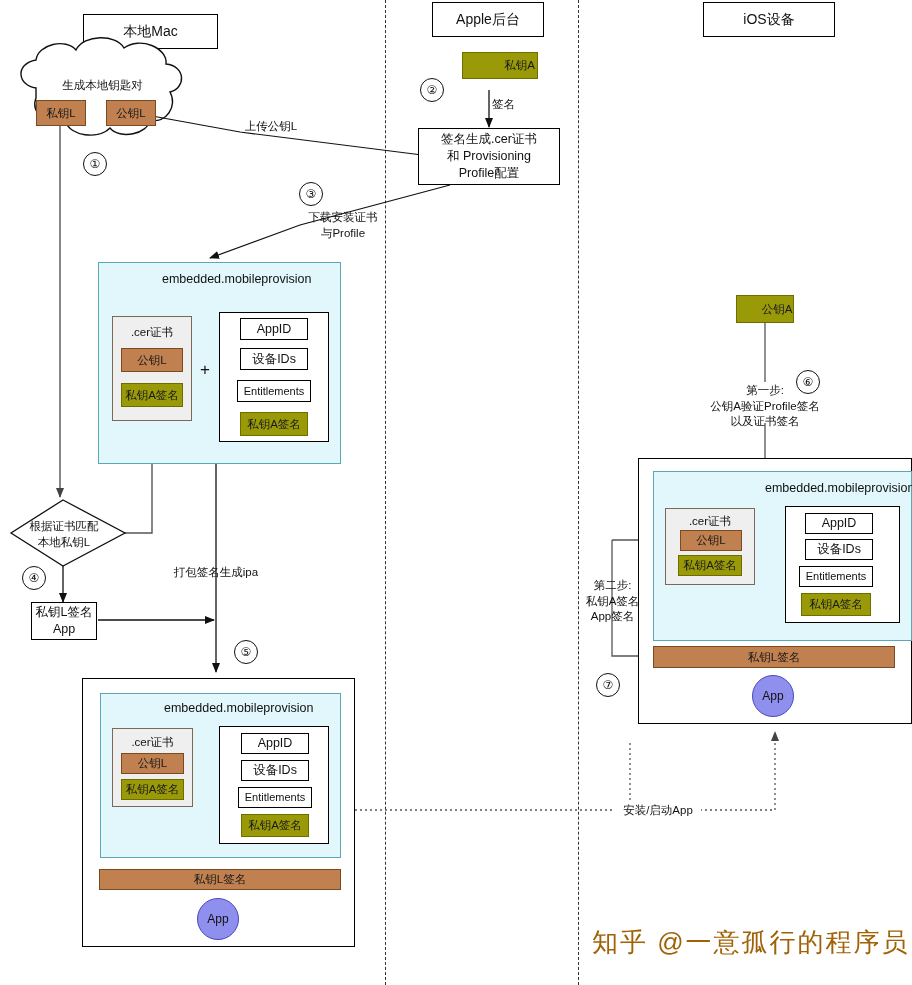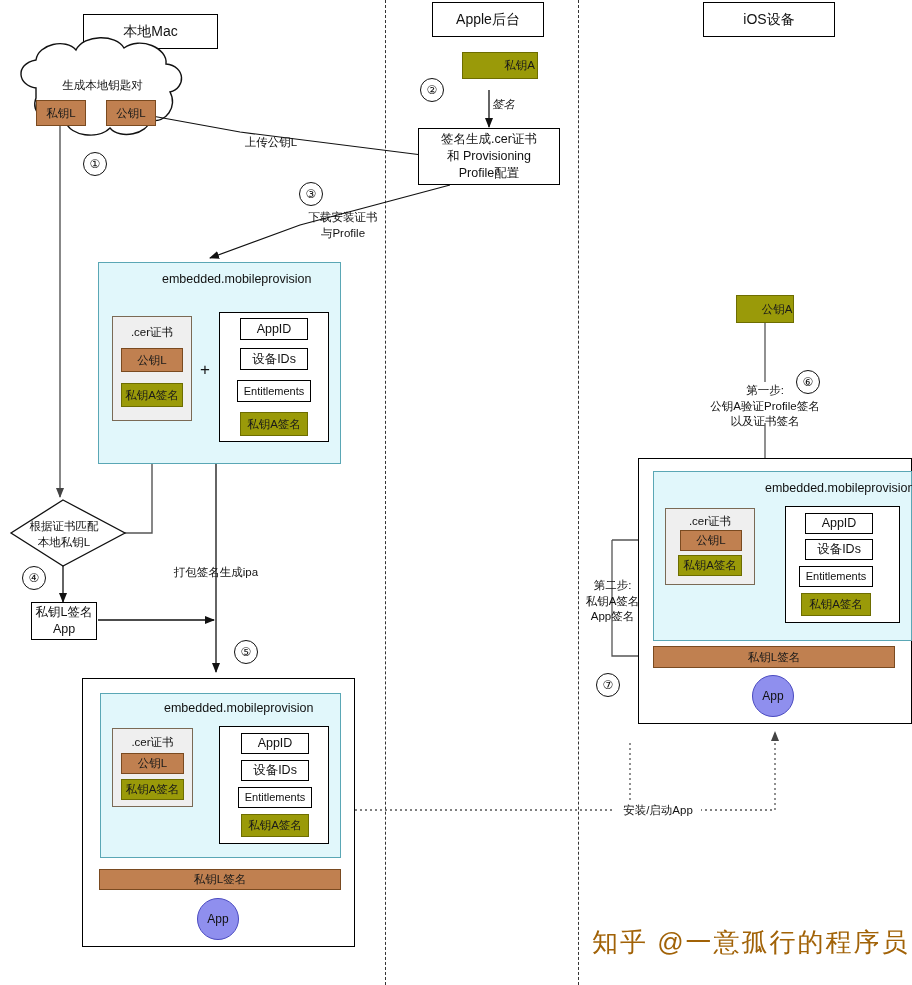--- a/index.html
+++ b/index.html
@@ -93,25 +93,25 @@
     <path d="M355,810 L630,810 L630,740" fill="none" stroke="#555" stroke-width="1.3" stroke-dasharray="2,3"></path>
     <path d="M775,810 L775,732" fill="none" stroke="#555" stroke-width="1.3" stroke-dasharray="2,3" marker-end="url(#ahg)"></path>
     <path d="M630,810 L775,810" fill="none" stroke="#555" stroke-width="1.3" stroke-dasharray="2,3"></path>
   </svg>
 
   <div class="lbl" style="left:40px;top:78px;width:125px;">生成本地钥匙对</div>
   <div class="box brown" style="left:36px;top:100px;width:50px;height:26px;">私钥L</div>
   <div class="box brown" style="left:106px;top:100px;width:50px;height:26px;">公钥L</div>
 
   <div class="step" style="left:83px;top:152px;">①</div>
-  <div class="lbl" style="left:236px;top:119px;width:70px;margin-top:16px;">上传公钥L</div>
+  <div class="lbl" style="left:236px;top:119px;width:70px;">上传公钥L</div>
 
   <div class="step" style="left:420px;top:78px;">②</div>
   <div class="box olive" style="left:462px;top:52px;width:76px;height:27px;padding-left:39px;">私钥A</div>
-  <div class="lbl" style="left:492px;top:97px;width:40px;text-align:left;font-style:italic;">签名</div>
+  <div class="lbl" style="left:492px;top:97px;width:40px;text-align:left;">签名</div>
   <div class="box plain" style="left:418px;top:128px;width:142px;height:57px;padding:2px 20px;">签名生成.cer证书和
 Provisioning Profile配置</div>
 
   <div class="step" style="left:299px;top:182px;">③</div>
   <div class="lbl" style="left:300px;top:210px;width:86px;">下载安装证书
 与Profile</div>
 
   <div class="box prov" style="left:98px;top:262px;width:243px;height:202px;"></div>
   <div class="prov-title" style="left:162px;top:272px;">embedded.mobileprovision</div>
 

